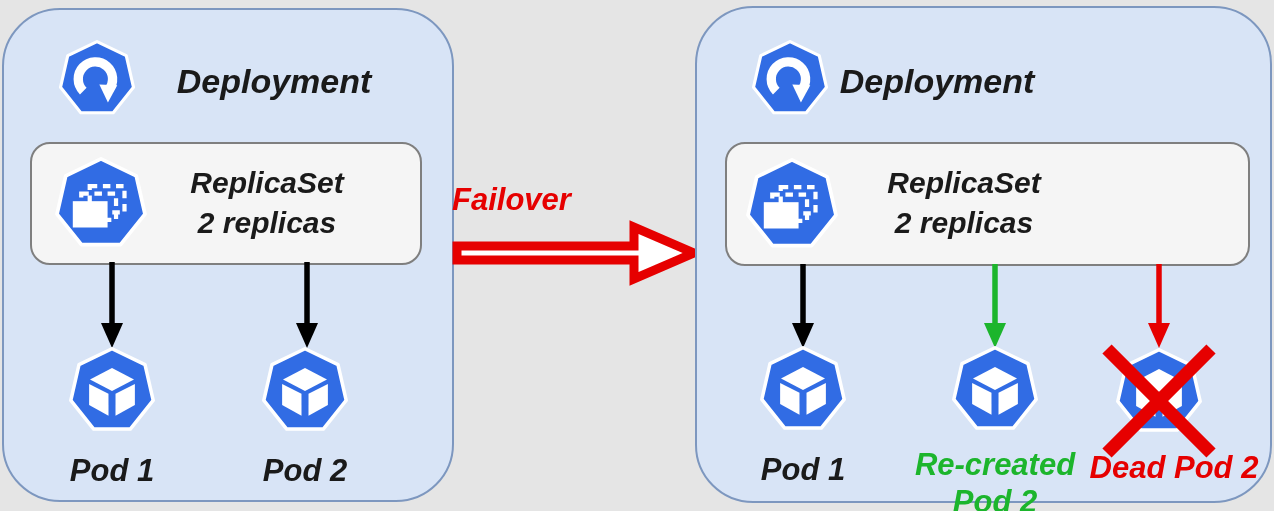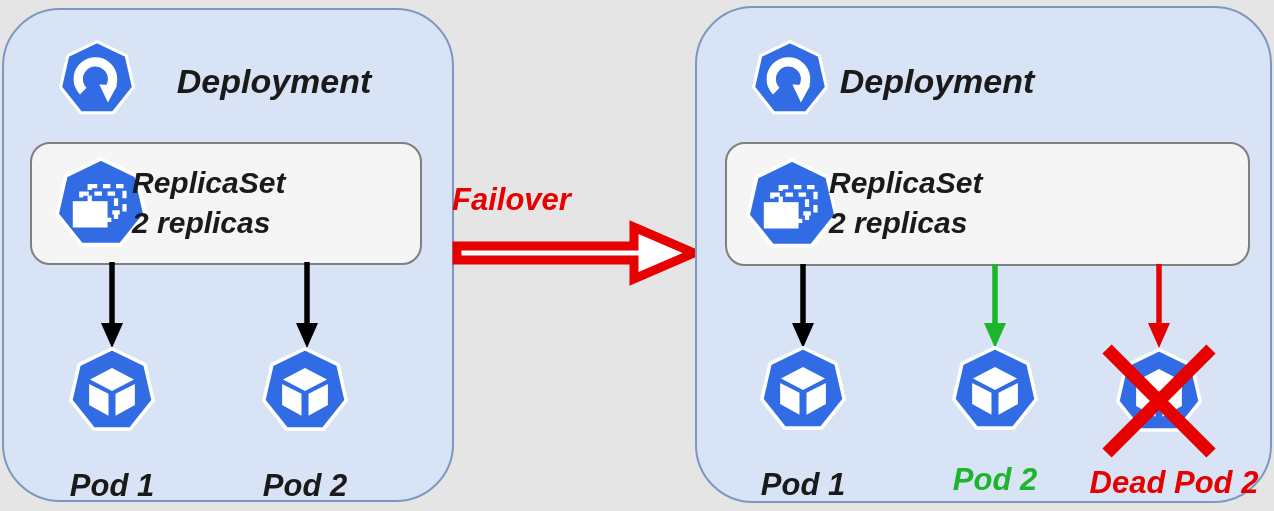--- a/index.html
+++ b/index.html
@@ -46,35 +46,35 @@
   }
 
   .rs-box {
     position: absolute;
     background: var(--box-fill);
     border: 2px solid var(--box-border);
     border-radius: 20px;
   }
   .rs-text {
     position: absolute;
+    text-align: center;
     font-size: 30px;
     line-height: 40px;
     font-weight: bold;
     font-style: italic;
     color: var(--text-black);
   }
 
   .pod-label {
     position: absolute;
     font-size: 31px;
     font-weight: bold;
     font-style: italic;
     text-align: center;
     color: var(--text-black);
-    margin-top: 15px;
   }
   .pod-label.green { color: var(--green); line-height: 37px; }
   .pod-label.red { color: var(--red); }
 
   
   .hepta { fill: var(--kubernetes-blue); stroke: #ffffff; stroke-width: 4; stroke-linejoin: round; }
   .glyph-white { fill: #ffffff; }
   .glyph-stroke { fill: none; stroke: #ffffff; }
 
   
@@ -210,18 +210,19 @@
       <polygon class="glyph-white" points="24,42 46,53 46,78 24,66"></polygon>
       <polygon class="glyph-white" points="76,42 54,53 54,78 76,66"></polygon>
     </svg>
     <svg class="abs dead-x" style="left:401px; top:332px;" width="122" height="122" viewBox="0 0 122 122">
       <line x1="9" y1="9" x2="113" y2="113"></line>
       <line x1="113" y1="9" x2="9" y2="113"></line>
     </svg>
 
     <div class="pod-label" style="left:36px; top:444px; width:140px;">Pod 1</div>
     <div class="pod-label green" style="left:198px; top:438px; width:200px;">
+      <div>Re-created</div>
       <div>Pod 2</div>
     </div>
     <div class="pod-label red" style="left:372px; top:442px; width:210px;">Dead Pod 2</div>
   </section>
 
 </div>
 
 </body></html>

